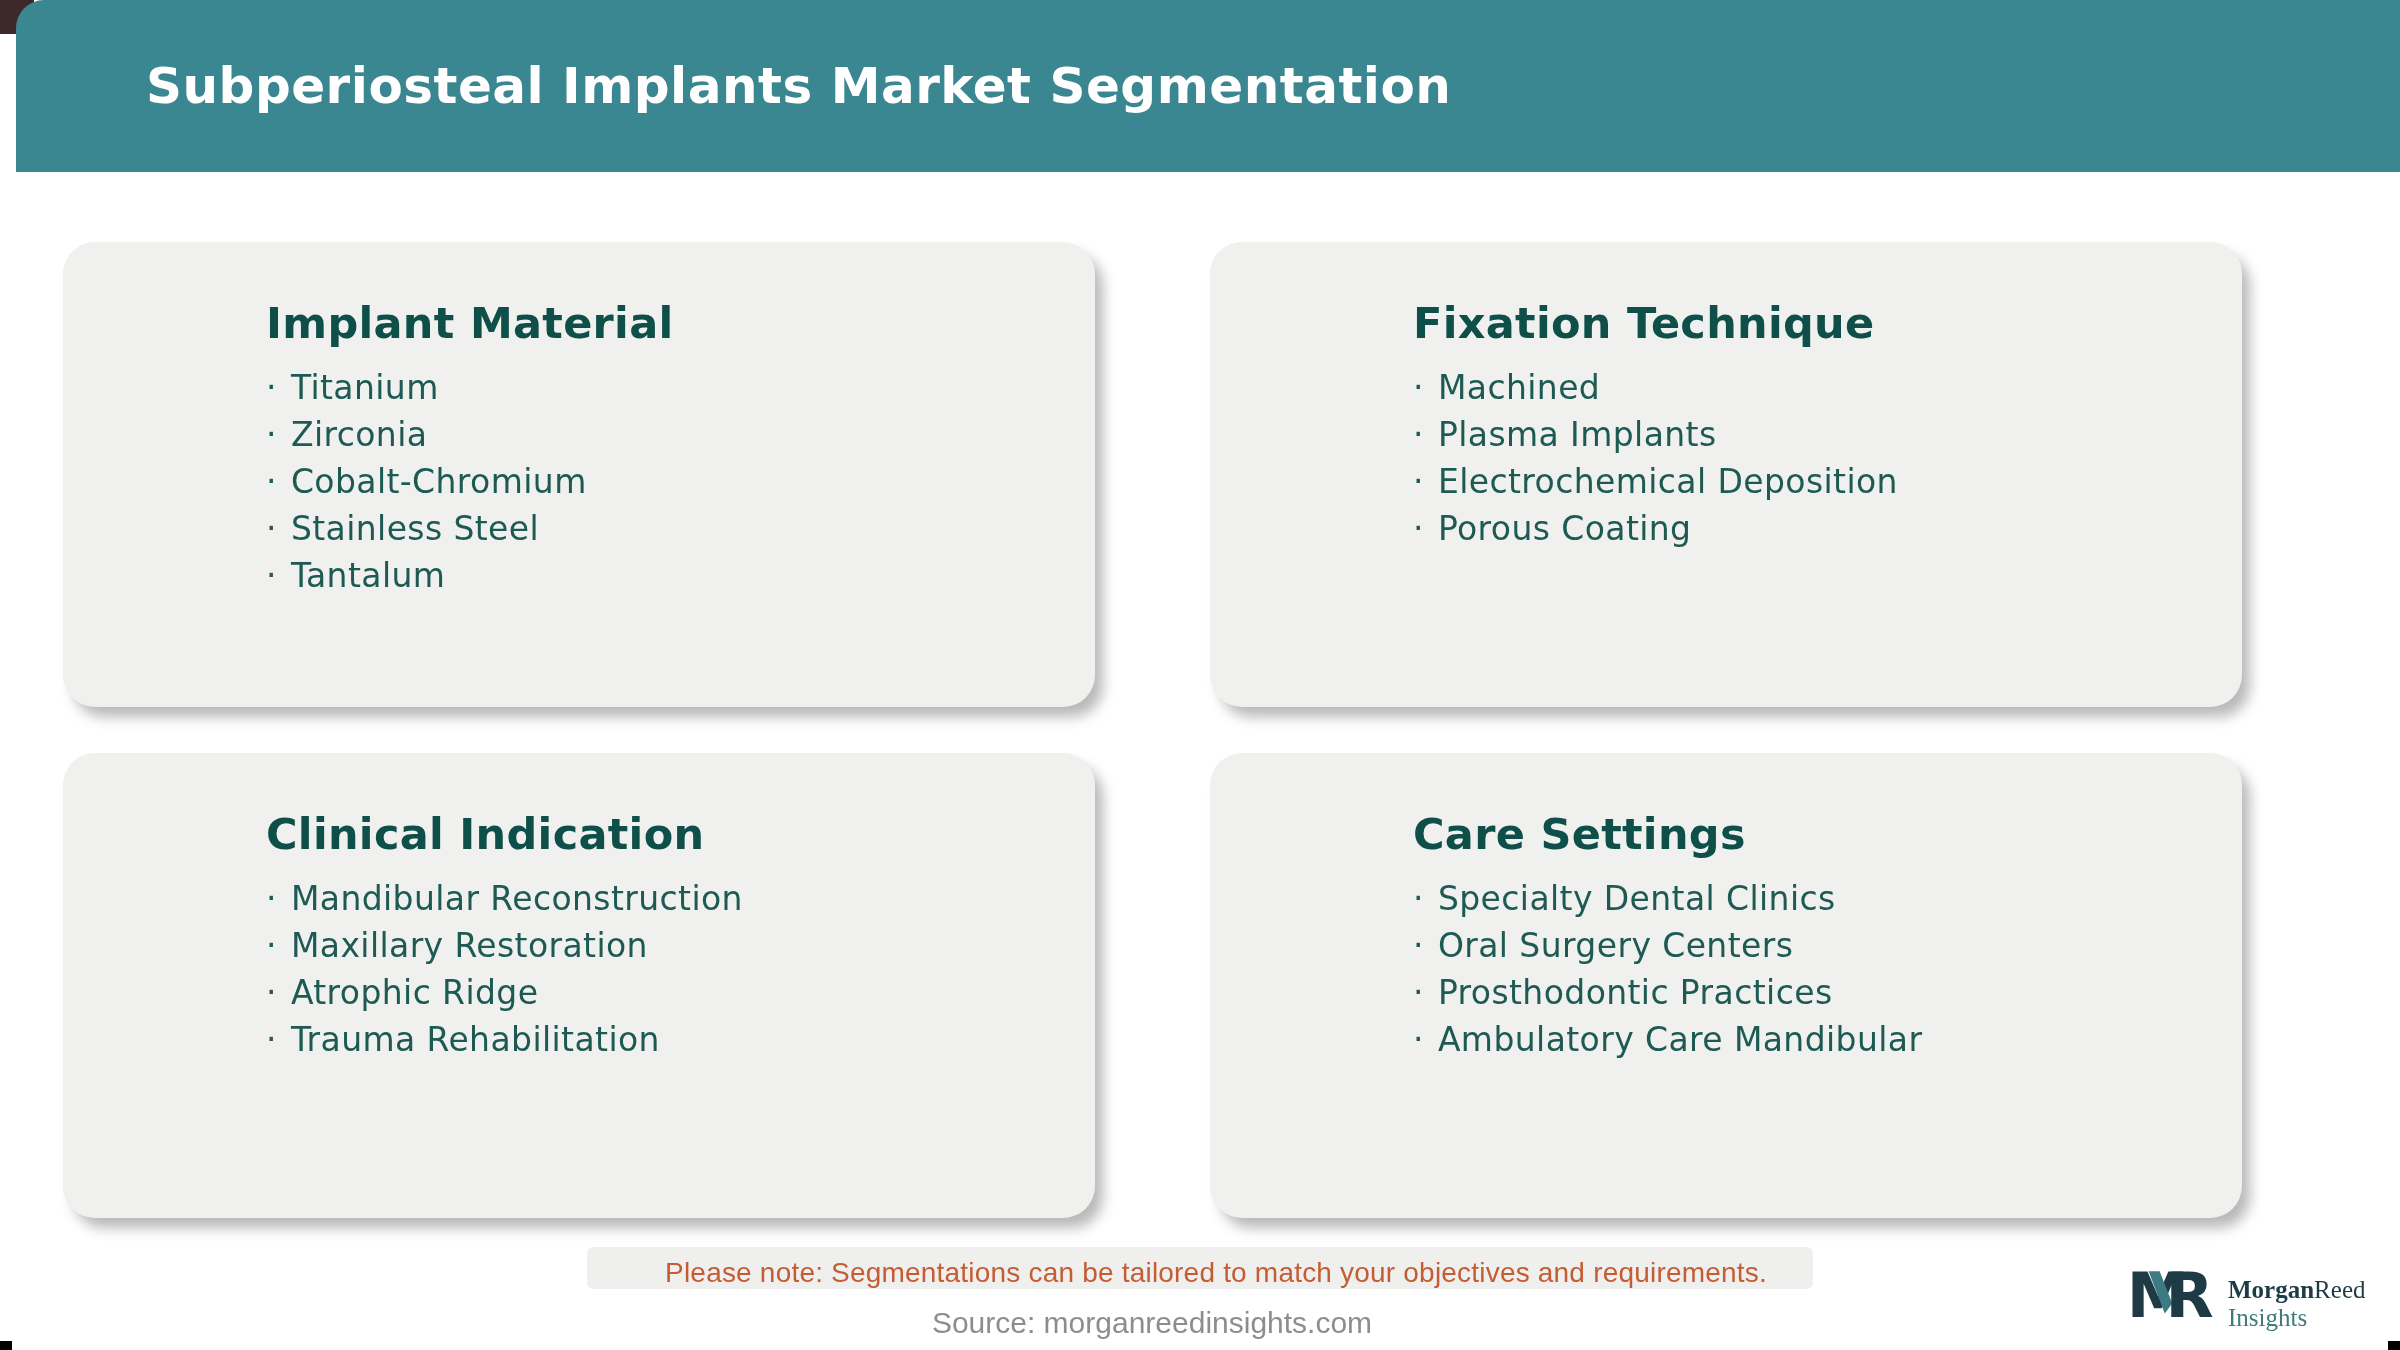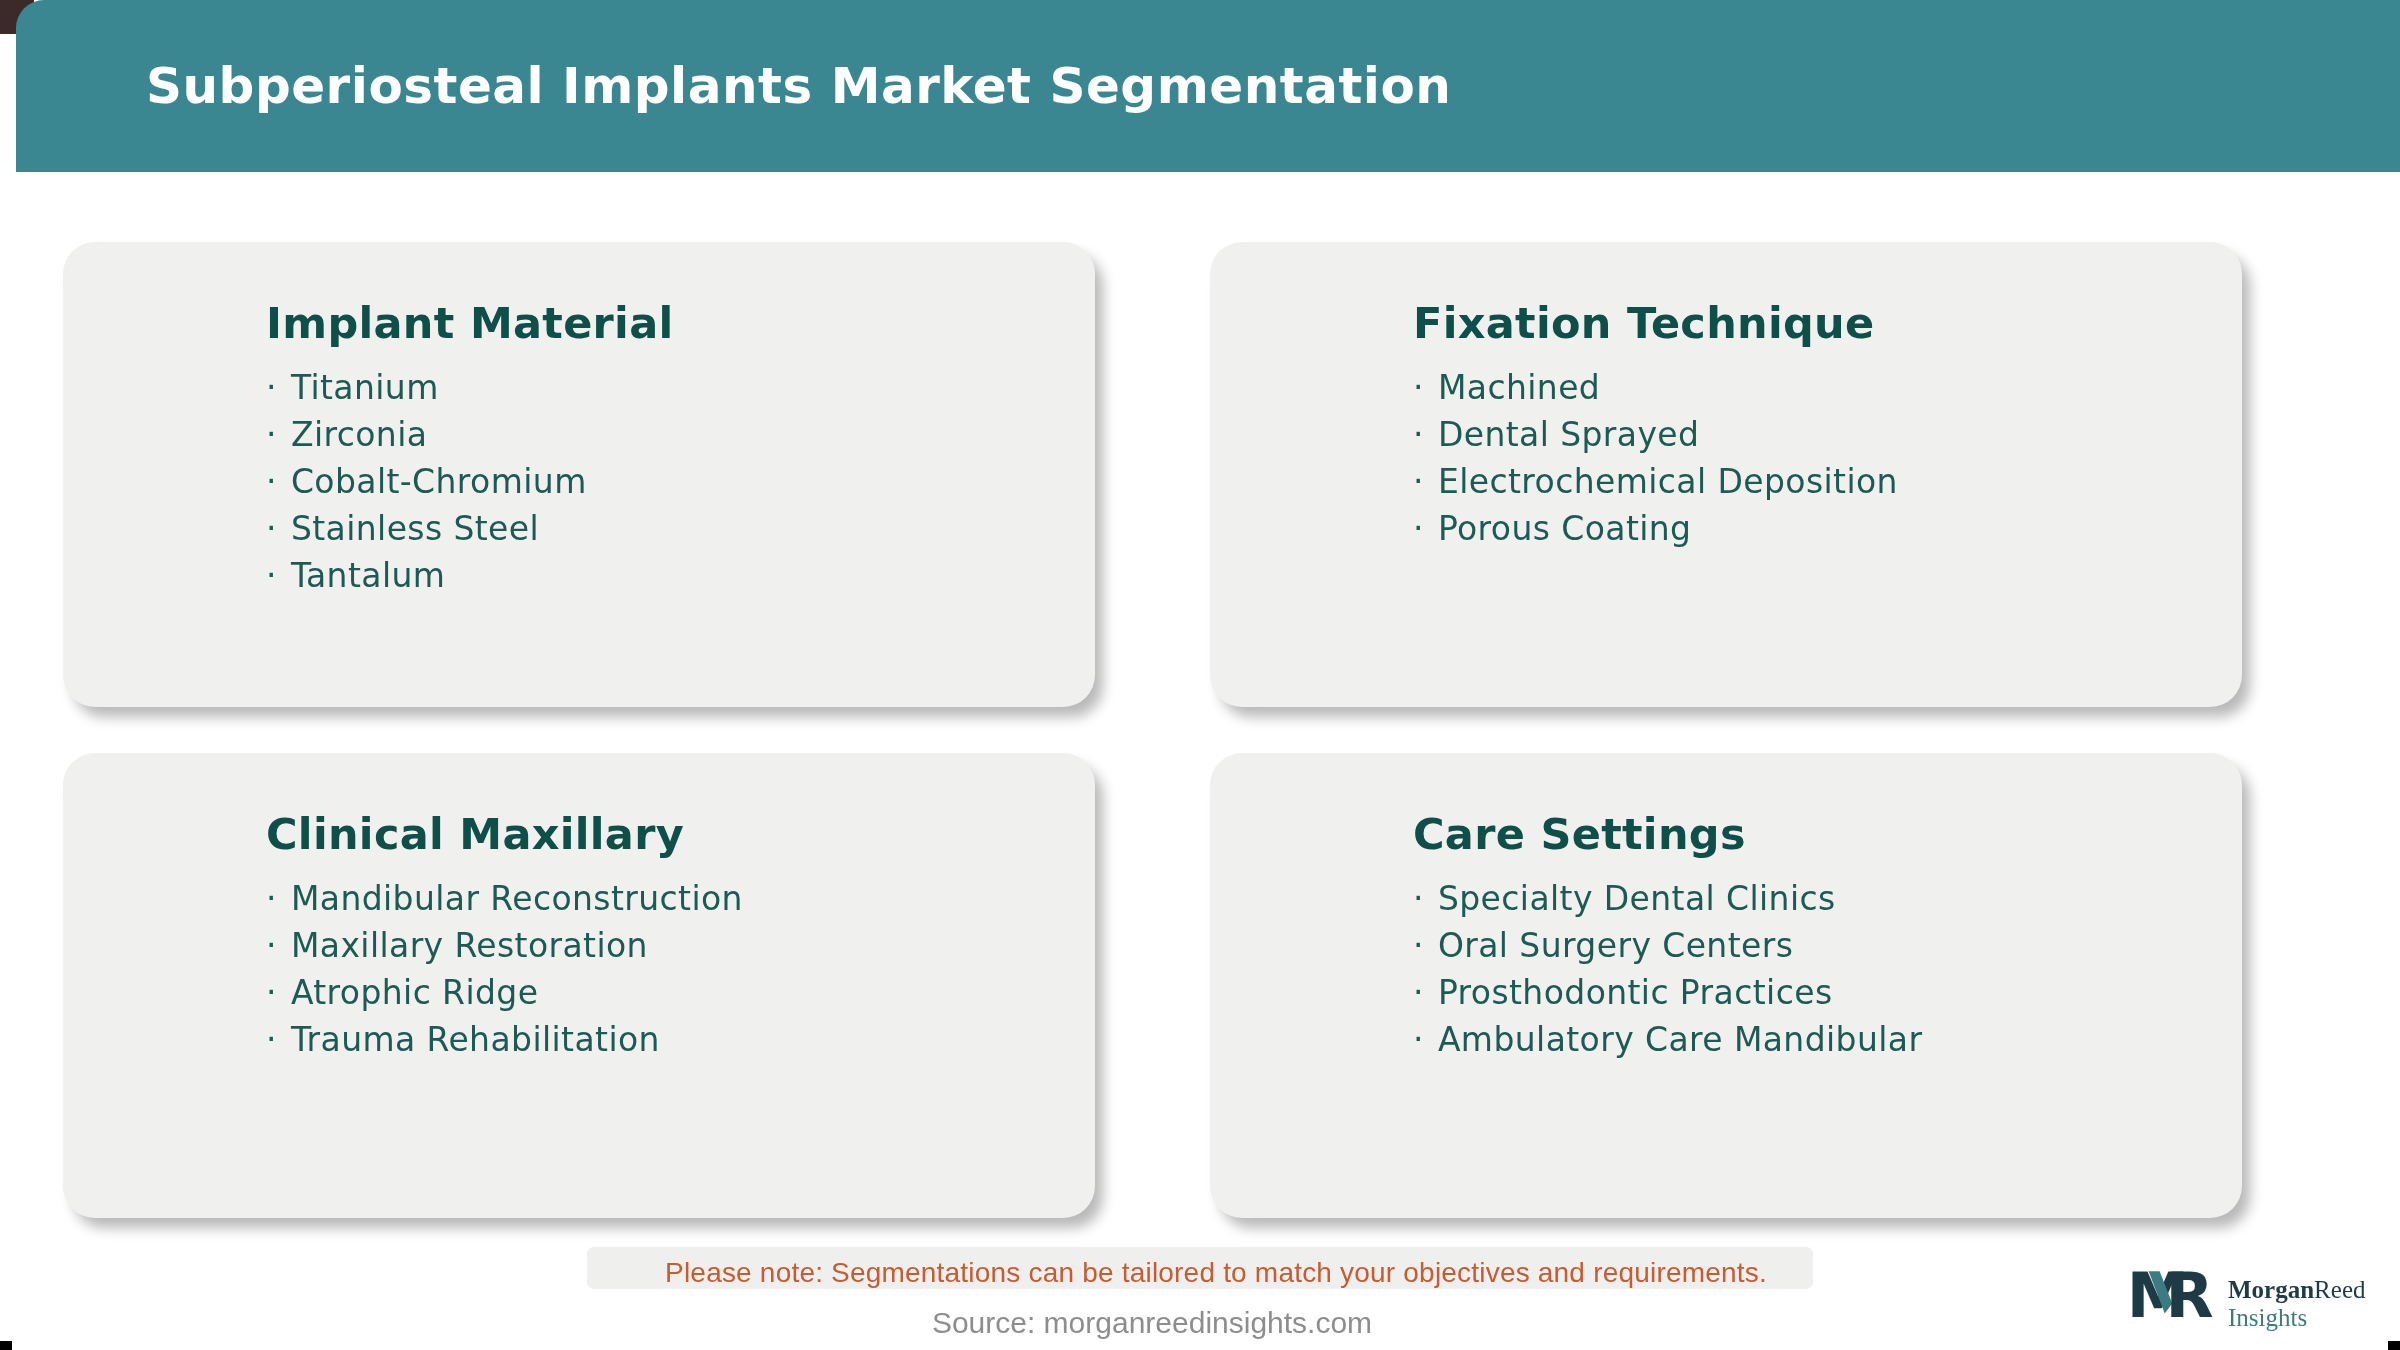--- a/index.html
+++ b/index.html
@@ -141,28 +141,28 @@
       <li>Cobalt-Chromium</li>
       <li>Stainless Steel</li>
       <li>Tantalum</li>
     </ul>
   </section>
 
   <section class="card">
     <h2>Fixation Technique</h2>
     <ul>
       <li>Machined</li>
-      <li>Dental Sprayed</li>
+      <li>Plasma Implants</li>
       <li>Electrochemical Deposition</li>
       <li>Porous Coating</li>
     </ul>
   </section>
 
   <section class="card">
-    <h2>Clinical Maxillary</h2>
+    <h2>Clinical Indication</h2>
     <ul>
       <li>Mandibular Reconstruction</li>
       <li>Maxillary Restoration</li>
       <li>Atrophic Ridge</li>
       <li>Trauma Rehabilitation</li>
     </ul>
   </section>
 
   <section class="card">
     <h2>Care Settings</h2>

